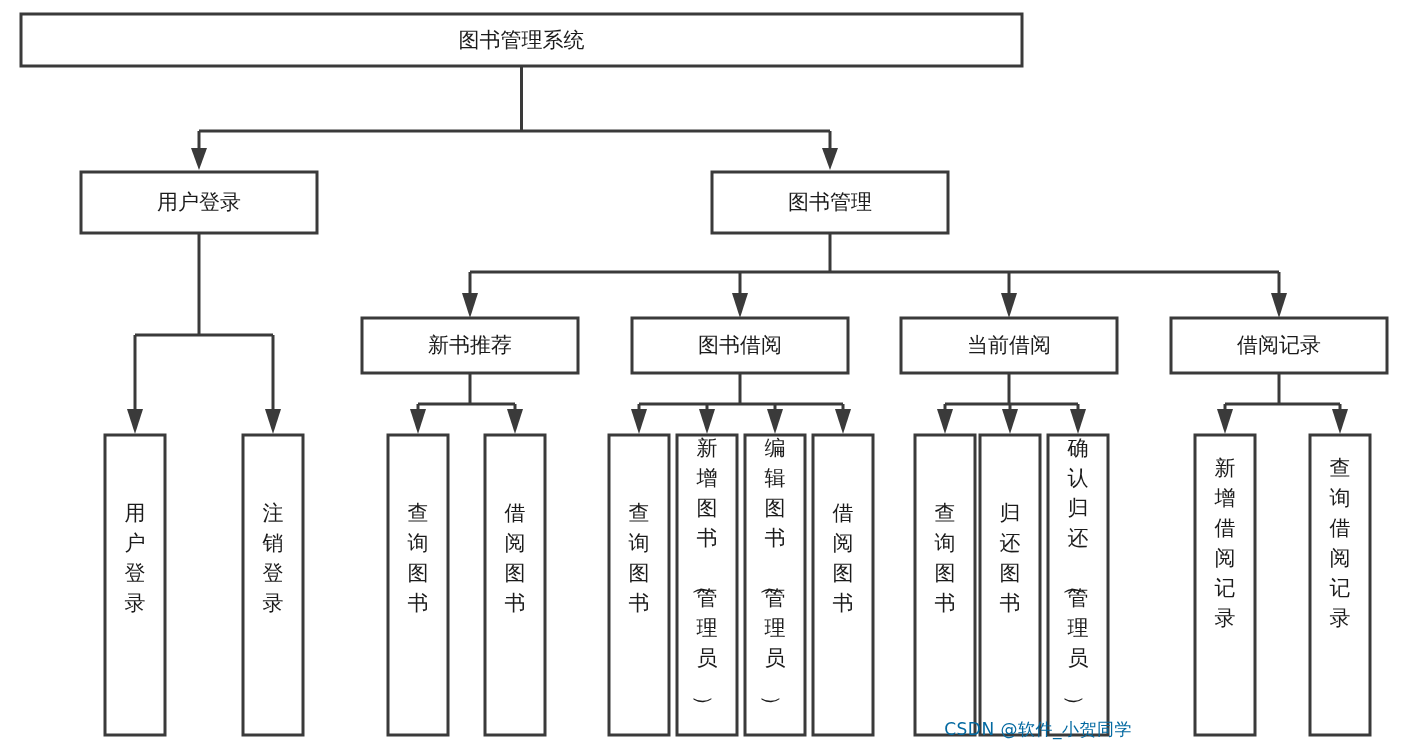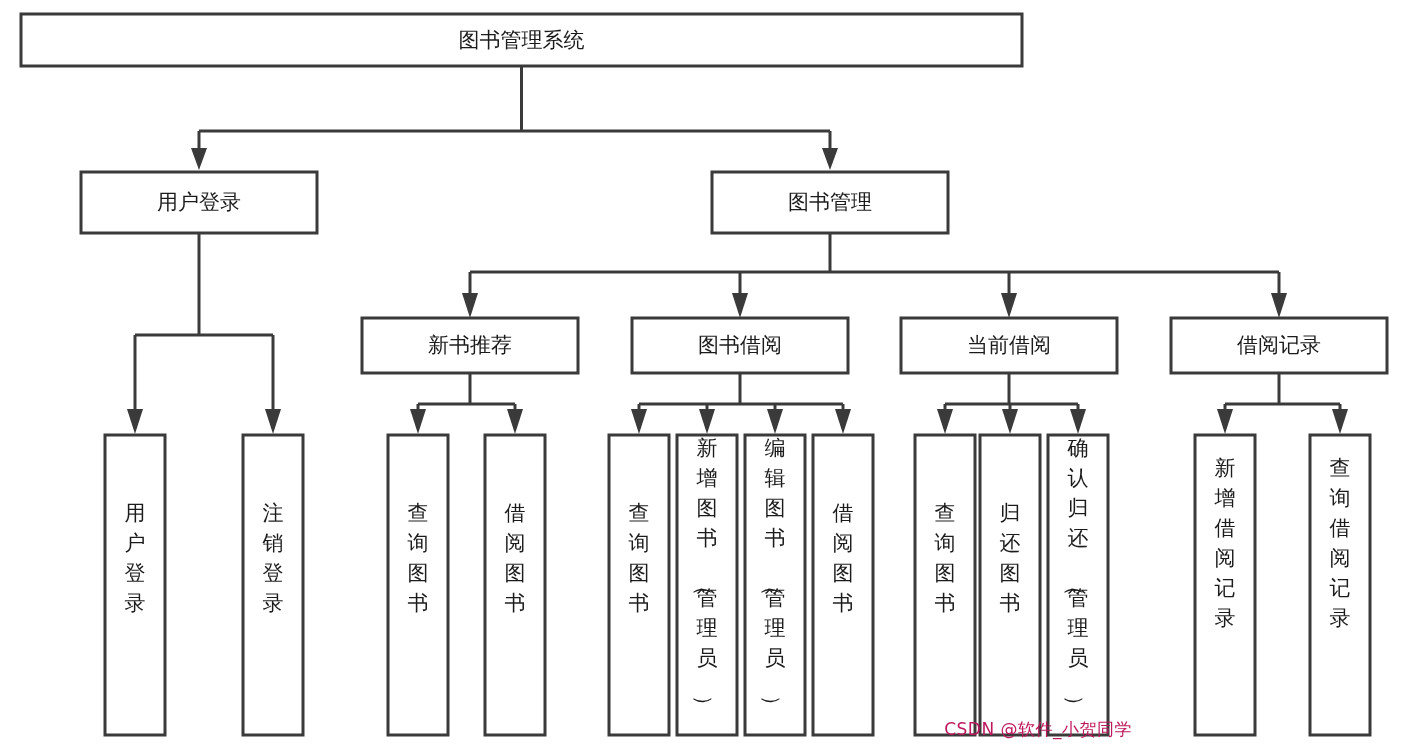--- a/index.html
+++ b/index.html
@@ -54,21 +54,21 @@
     font-size: 21px;
     fill: #1b1b1b;
     text-anchor: middle;
   }
   .watermark {
     position: absolute;
     right: 12px;
     bottom: 6px;
     font-family: "DejaVu Sans", "Liberation Sans", sans-serif;
     font-size: 17px;
-    color: #be185d;
+    color: #0369a1;
     white-space: nowrap;
     letter-spacing: 0.5px;
     pointer-events: none;
   }
 </style>
 </head>
 <body>
 
 <div id="diagram-root">
 

